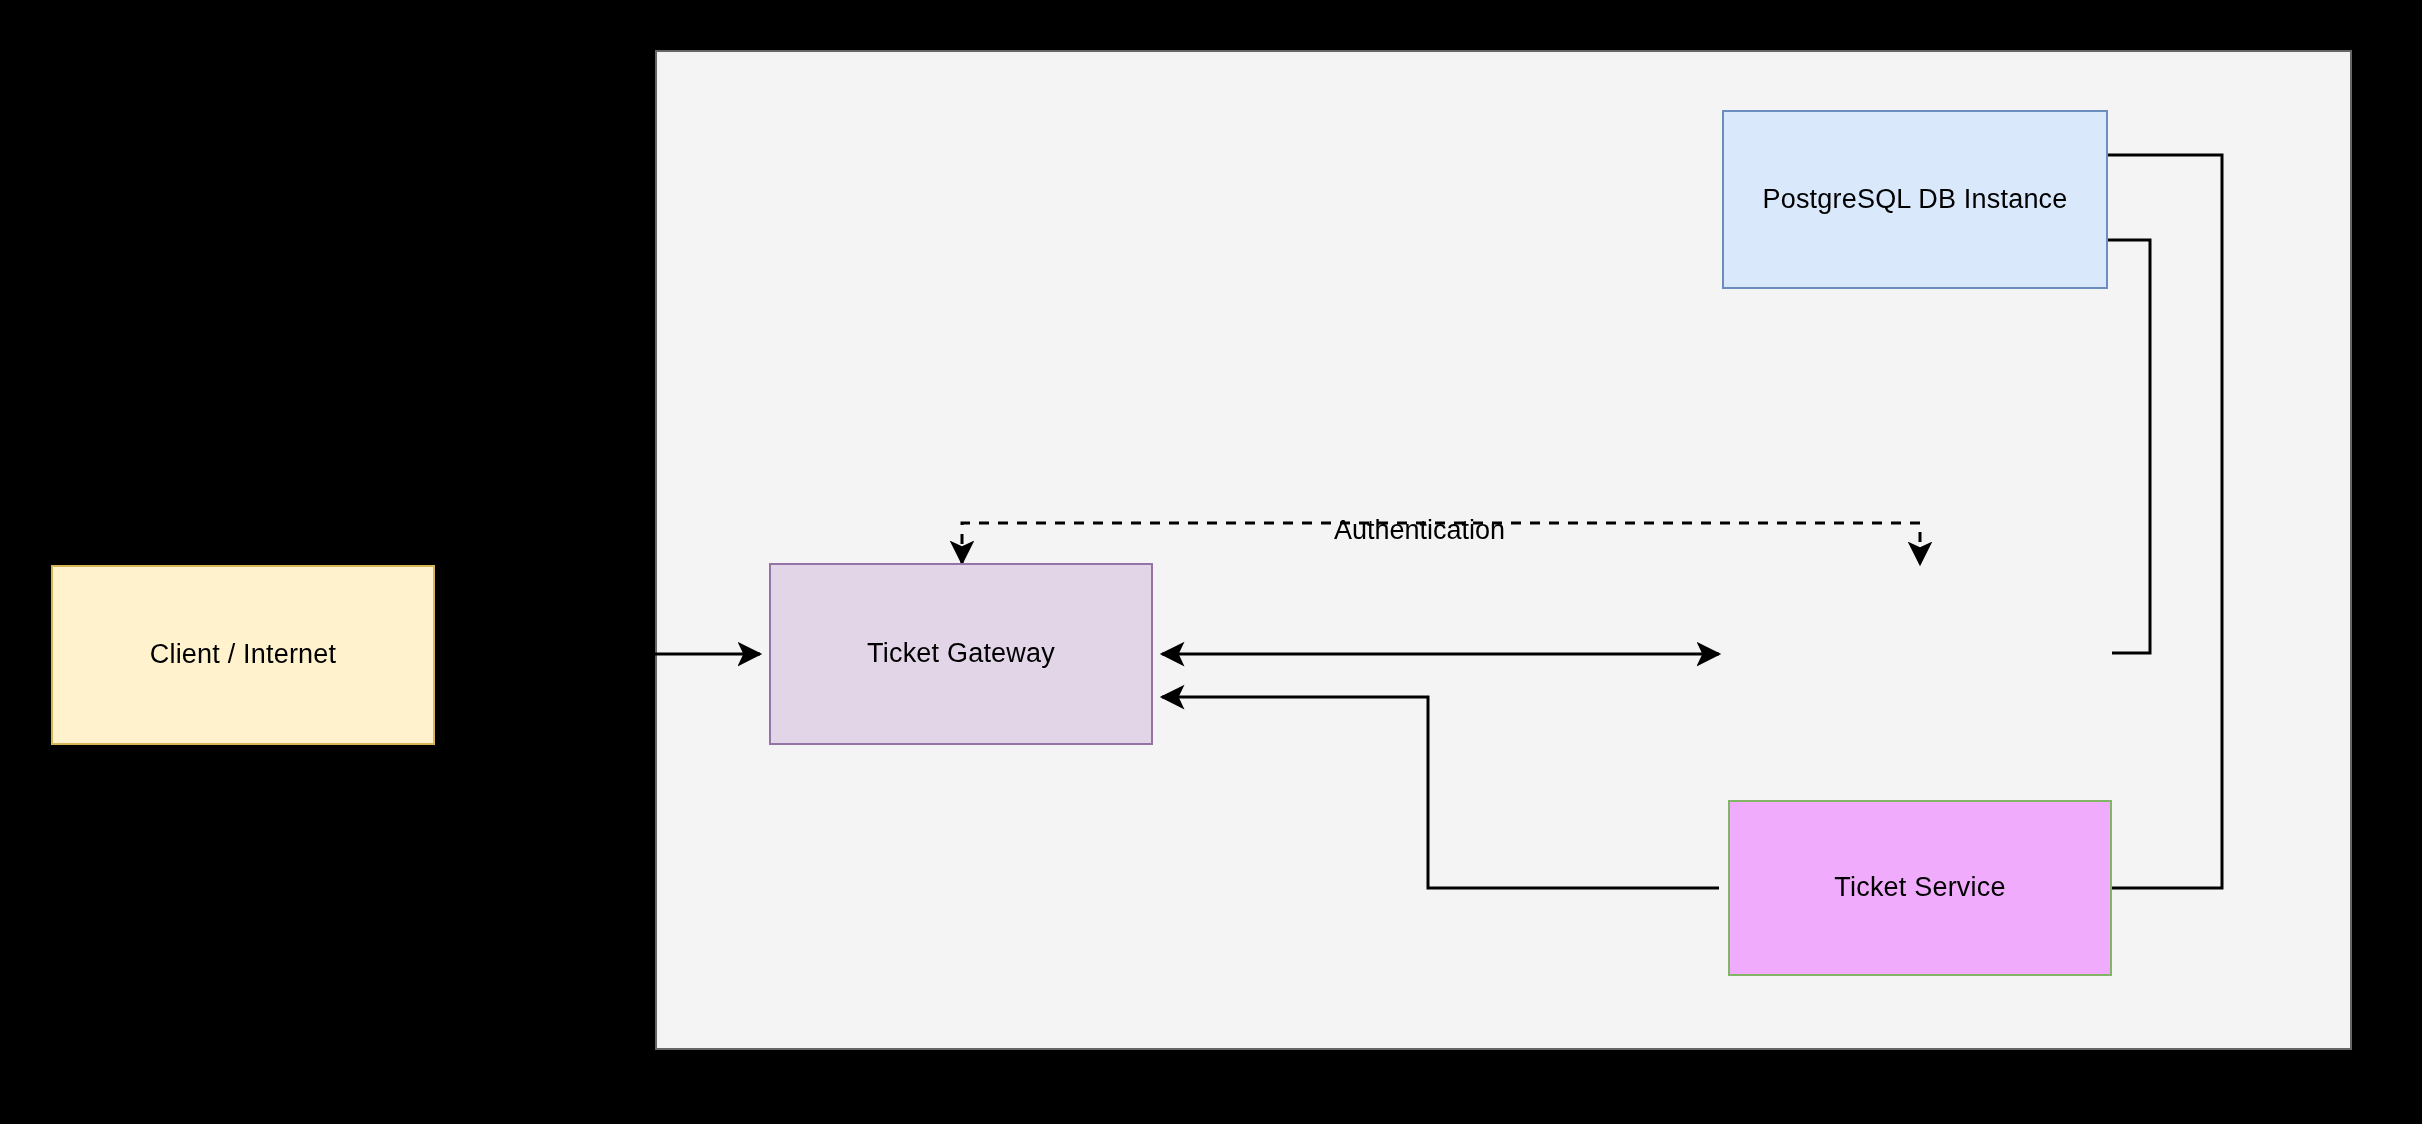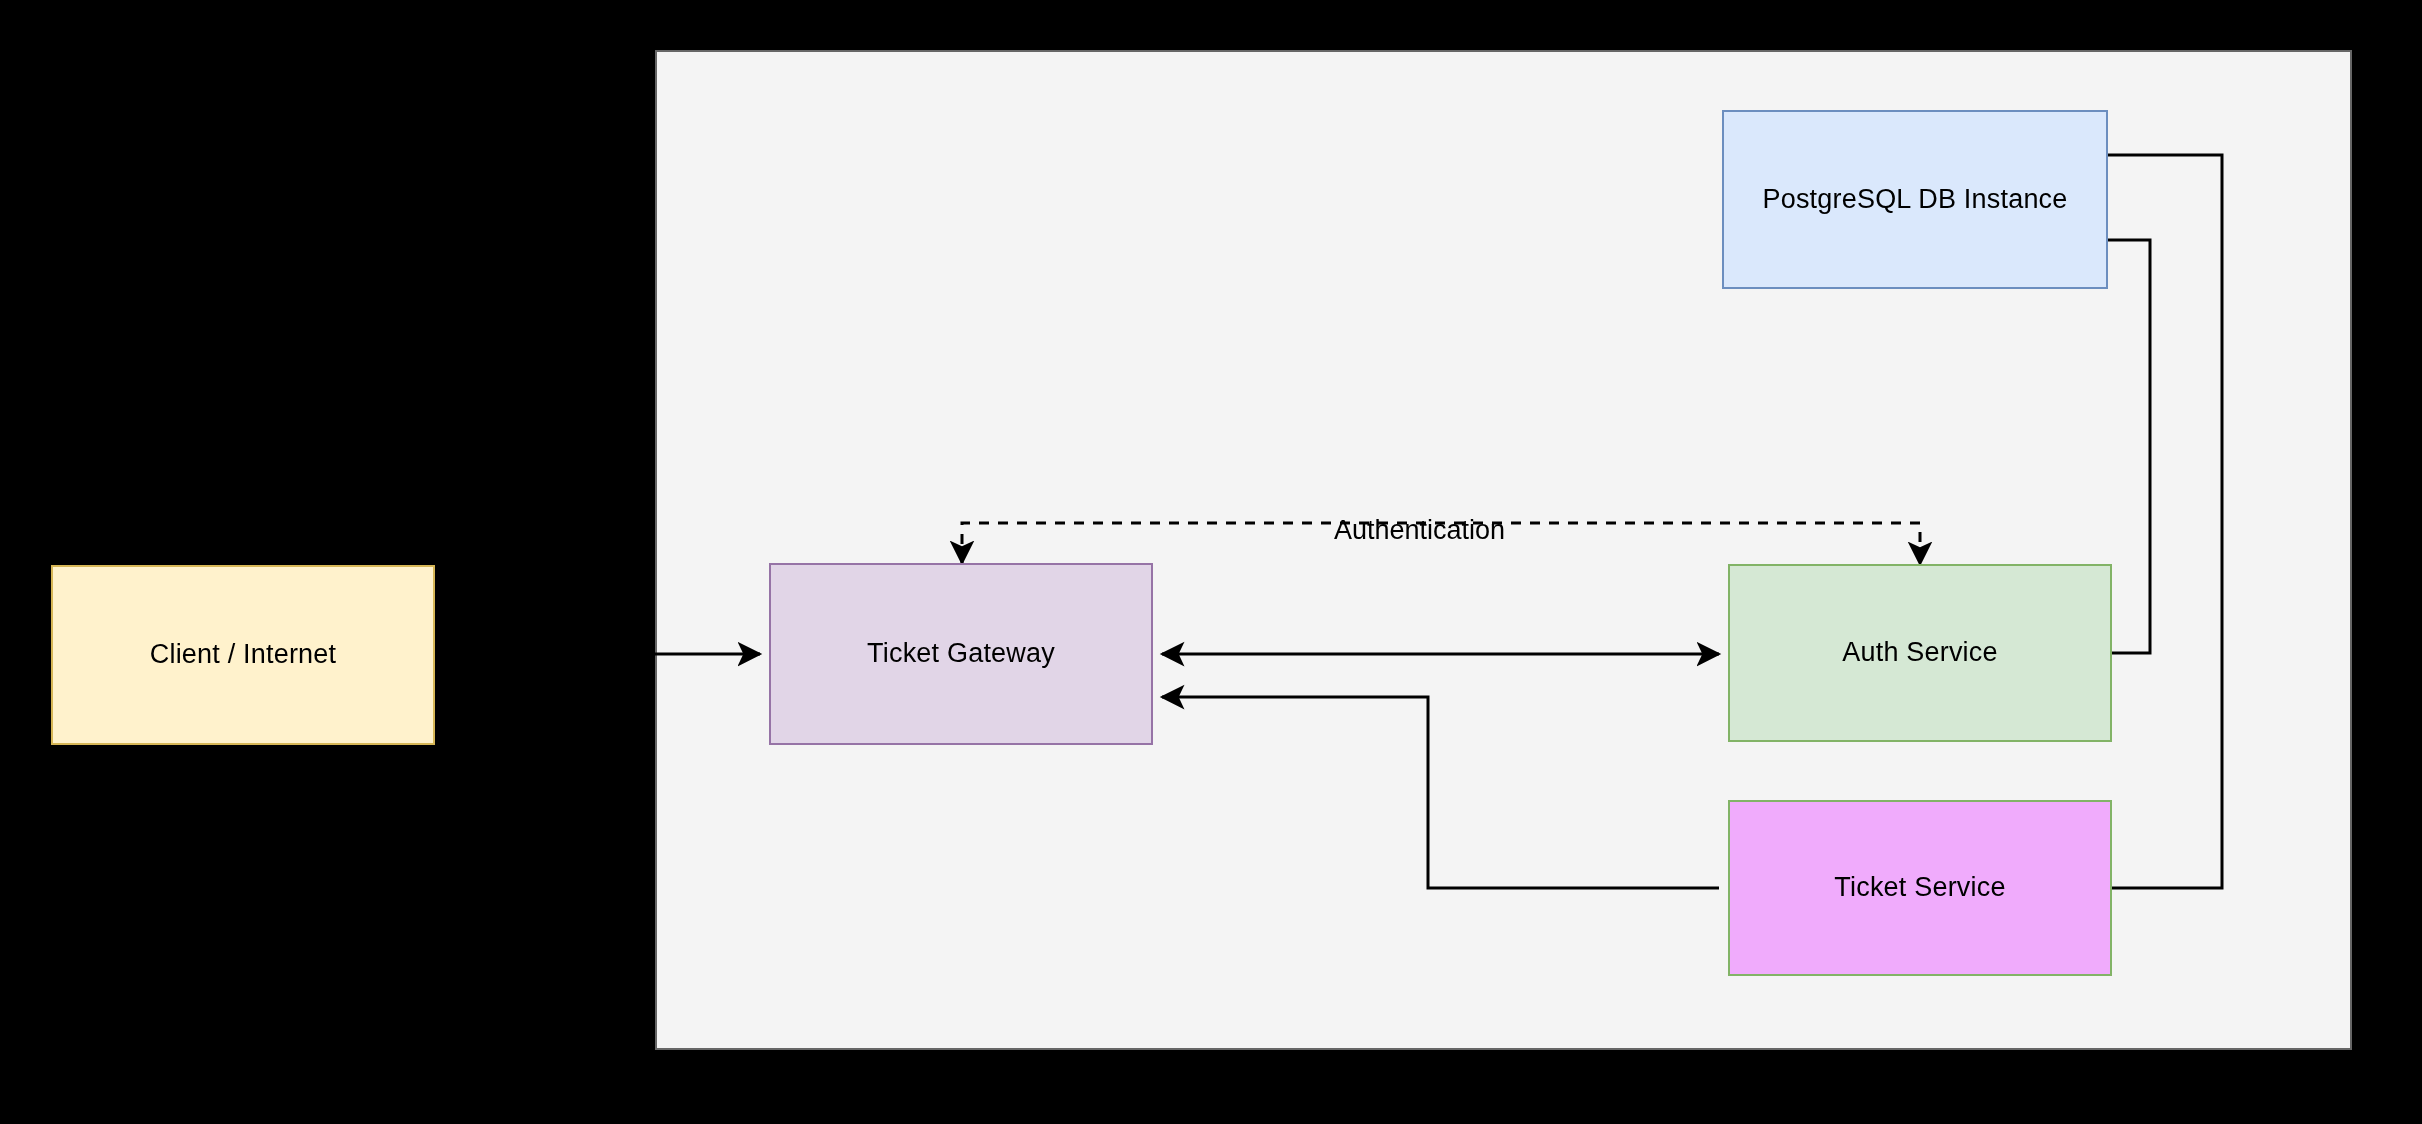--- a/index.html
+++ b/index.html
@@ -92,23 +92,20 @@
   </div>
 
   <div class="node-box" style="left: 769px; top: 563px; width: 384px; height: 182px; background: rgb(225, 213, 231); border: 2px solid rgb(150, 115, 166);">
     <span>Ticket Gateway</span>
   </div>
 
   <div class="node-box" style="left: 1722px; top: 110px; width: 386px; height: 179px; background: rgb(218, 232, 252); border: 2px solid rgb(108, 142, 191);">
     <span>PostgreSQL DB Instance</span>
   </div>
 
-  <div class="node-box" style="left: 1728px; top: 564px; width: 384px; height: 178px; background: rgb(213, 232, 212); border: 2px solid rgb(130, 179, 102);">
-    <span>Auth Service</span>
-  </div>
 
   <div class="node-box" style="left: 1728px; top: 800px; width: 384px; height: 176px; background: #f0abfc; border: 2px solid rgb(130, 179, 102);">
     <span>Ticket Service</span>
   </div>
 
   <div class="edge-label" style="left:1334px; top:481px;">Authentication</div>
 
 </div>
 
 </body></html>

